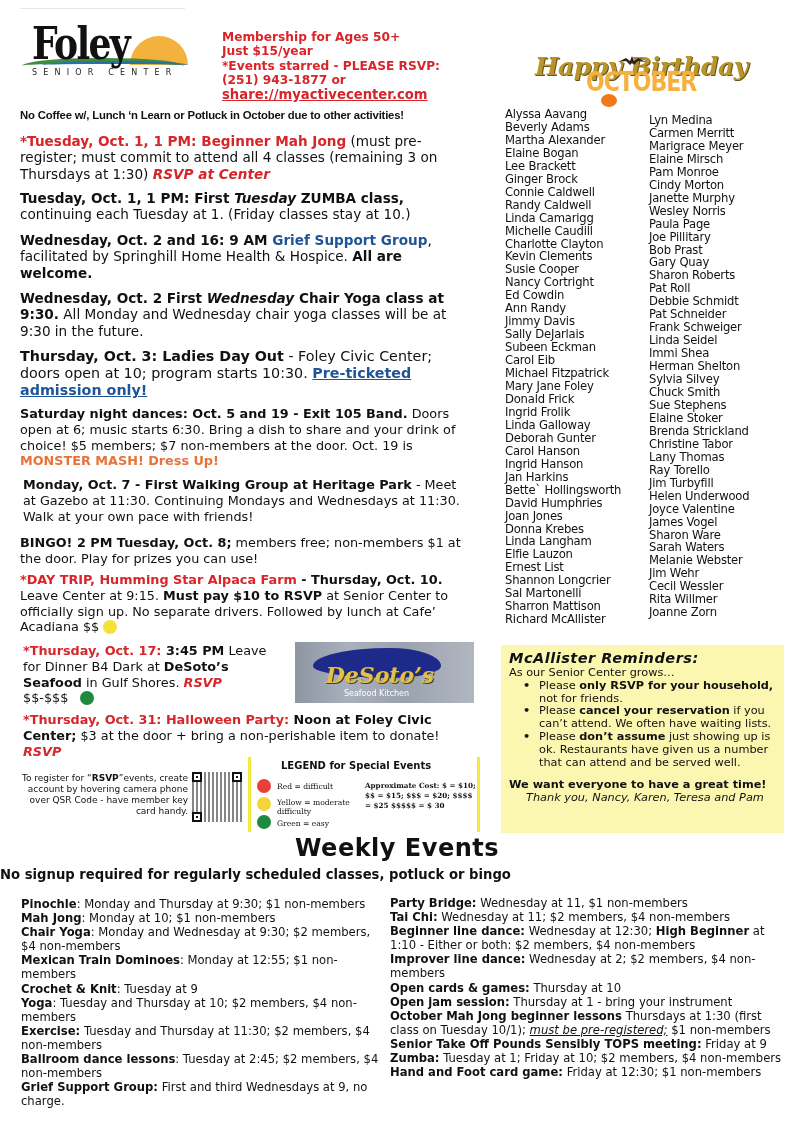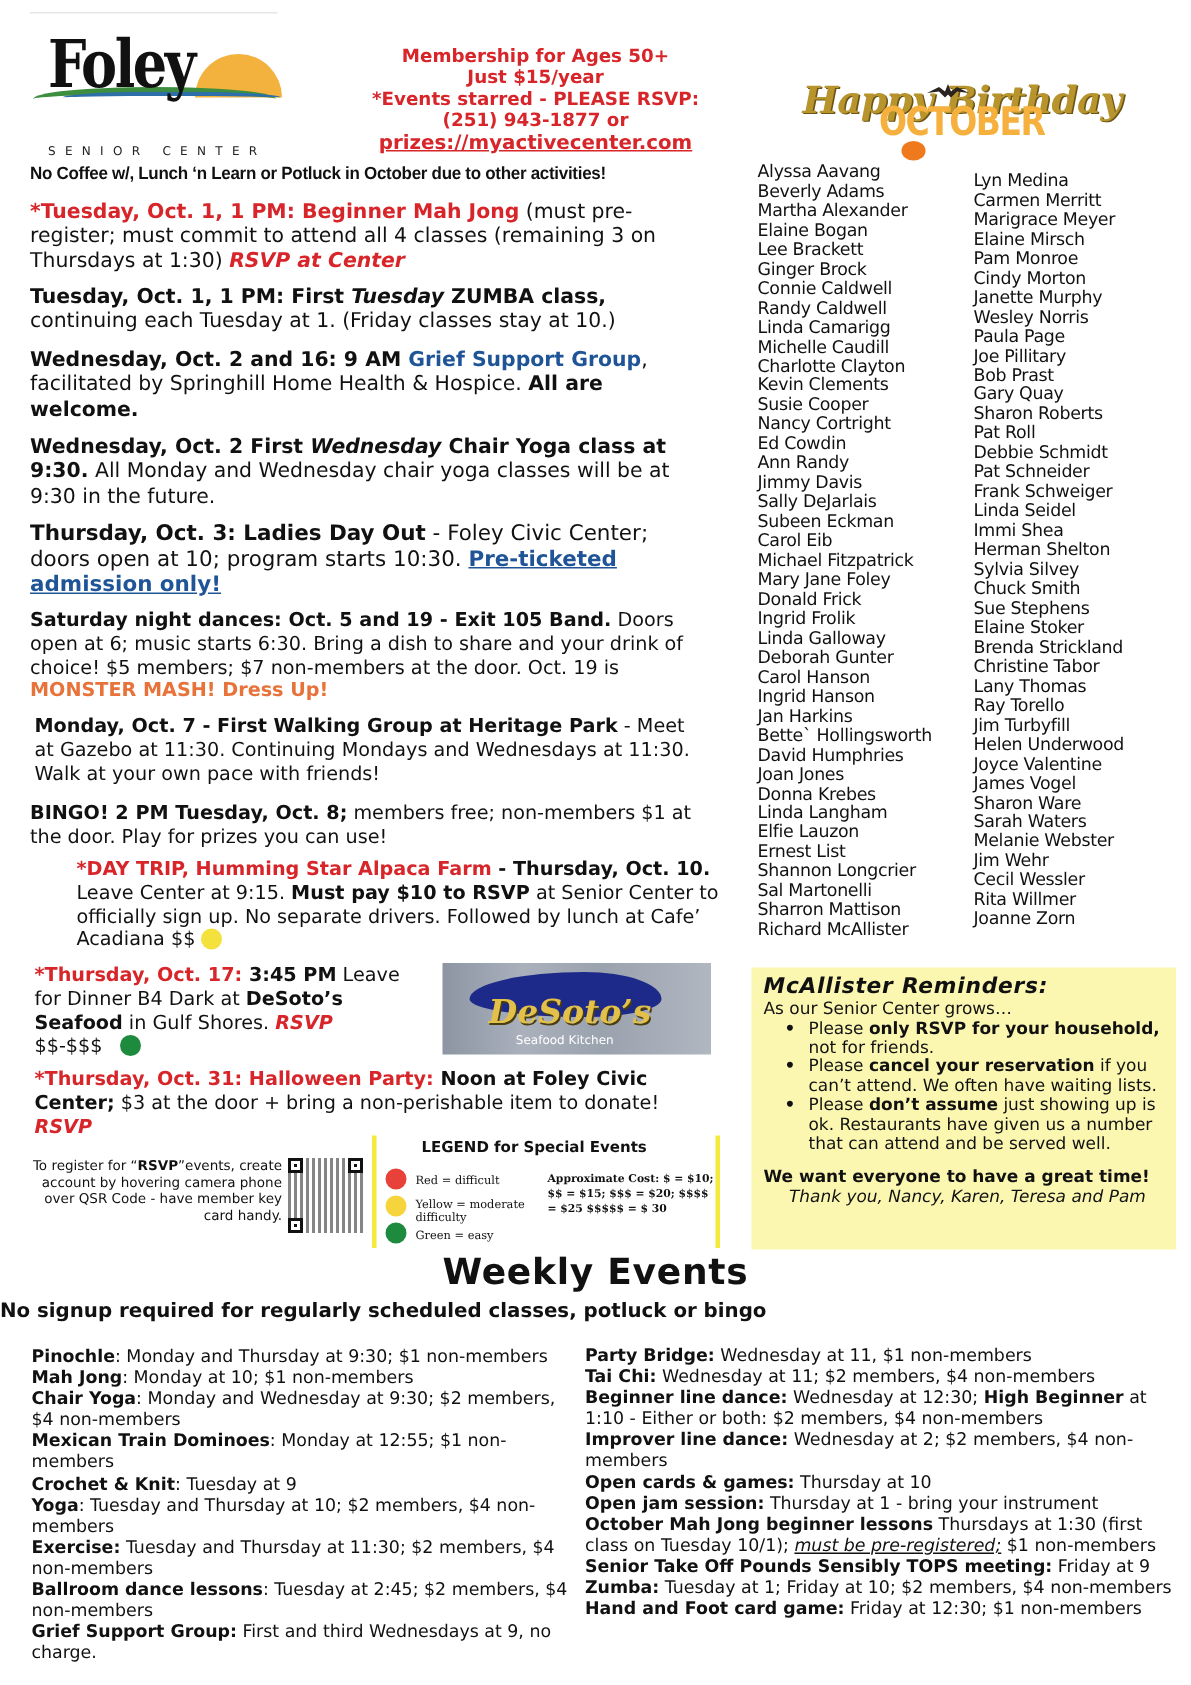--- a/index.html
+++ b/index.html
@@ -13,23 +13,23 @@
   .orange { color: #e8733a; }
   .u { text-decoration: underline; }
 
   
   .topline { left: 20px; top: 8px; width: 165px; height: 1px; background: #e6e6e6; }
   .logo { left: 22px; top: 18px; width: 165px; height: 68px; }
   .logo-word { position: absolute; left: 10px; top: 0; font-family: "DejaVu Serif", serif; font-size: 44px; font-weight: bold; letter-spacing: -2px; color: #111; transform: scaleX(0.82); transform-origin: left; }
   .logo-sun { position: absolute; left: 108px; top: 18px; width: 58px; height: 58px; border-radius: 50%; background: #f2b23d; clip-path: inset(0 0 50% 0); }
   .logo-swoosh { position: absolute; left: 0; top: 40px; width: 162px; height: 16px; border-top: 5px solid #3e8e3f; border-radius: 100% 100% 0 0; }
   .logo-swoosh2 { position: absolute; left: 20px; top: 43px; width: 145px; height: 8px; border-top: 3px solid #2d6fa8; border-radius: 100% 100% 0 0; }
-  .logo-sub { position: absolute; left: 10px; top: 50px; font-size: 8px; letter-spacing: 6.2px; color: #222; font-family: "DejaVu Sans", sans-serif; margin-top: 28px; }
-
-  .member { left: 222px; top: 30px; width: 270px; text-align: center; font-family: "DejaVu Sans", sans-serif; font-weight: bold; color: #d7252a; font-size: 12.2px; line-height: 14.4px; }
+  .logo-sub { position: absolute; left: 10px; top: 50px; font-size: 8px; letter-spacing: 6.2px; color: #222; font-family: "DejaVu Sans", sans-serif; }
+
+  .member { left: 222px; top: 30px; width: 270px; font-family: "DejaVu Sans", sans-serif; font-weight: bold; color: #d7252a; font-size: 12.2px; line-height: 14.4px; }
   .member a { color: #d7252a; text-decoration: underline; font-size: 13.2px; }
   .nocoffee { left: 20px; top: 108px; width: 480px; font-family: "Liberation Sans", sans-serif; font-weight: bold; font-size: 11.8px; letter-spacing: -0.2px; transform: scaleX(0.96); transform-origin: left; }
 
   
   .hb { left: 535px; top: 20px; width: 215px; font-family: "DejaVu Serif", serif; font-style: italic; font-weight: bold; font-size: 25px; color: #b8942c; text-shadow: 1px 1px 0 #6b5415; letter-spacing: -0.5px; margin-top: 32px; }
   .bat { left: 618px; top: 56px; width: 28px; height: 10px; }
   .oct { left: 586px; top: 67px; font-family: "DejaVu Sans", sans-serif; font-weight: bold; font-size: 22px; color: #f5b03e; letter-spacing: -1px; transform: scaleY(1.2); transform-origin: top; }
   .pumpkin { left: 601px; top: 94px; width: 16px; height: 13px; border-radius: 50%; background: #ee7a1d; }
 
   
@@ -90,21 +90,21 @@
   <div class="logo-swoosh2"></div>
   <div class="logo-word">Foley</div>
   <div class="logo-sub">SENIOR CENTER</div>
 </div>
 
 <div class="abs member">
   <div>Membership for Ages 50+</div>
   <div>Just $15/year</div>
   <div>*Events starred - PLEASE RSVP:</div>
   <div>(251) 943-1877 or</div>
-  <a>prizes://myactivecenter.com</a>
+  <a>share://myactivecenter.com</a>
 </div>
 
 <div class="abs nocoffee">No Coffee w/, Lunch ‘n Learn or Potluck in October due to other activities!</div>
 
 <div class="abs hb">Happy Birthday</div>
 <svg class="abs bat" viewBox="0 0 28 10">
     <path d="M0 6 L8 2 L12 5 L14 0 L16 5 L20 2 L28 6 L20 5 L16 9 L14 7 L12 9 L8 5 Z" fill="#2a2320"></path>
   </svg>
 <div class="abs oct">OCTOBER</div>
 <div class="abs pumpkin"></div>
@@ -211,21 +211,21 @@
 </div>
 <div class="abs ev" style="top:406px;">
   <span class="b">Saturday night dances: Oct. 5 and 19 - Exit 105 Band.</span><span> Doors open at 6; music starts 6:30. Bring a dish to share and your drink of choice! $5 members; $7 non-members at the door. Oct. 19 is </span><span class="b orange">MONSTER MASH! Dress Up!</span>
 </div>
 <div class="abs ev" style="top:477px;left:23px;">
   <span class="b">Monday, Oct. 7 - First Walking Group at Heritage Park</span><span> - Meet at Gazebo at 11:30. Continuing Mondays and Wednesdays at 11:30. Walk at your own pace with friends!</span>
 </div>
 <div class="abs ev" style="top:535px;">
   <span class="b">BINGO! 2 PM Tuesday, Oct. 8;</span><span> members free; non-members $1 at the door. Play for prizes you can use!</span>
 </div>
-<div class="abs ev" style="top:572px;margin-left:31px;">
+<div class="abs ev" style="top:572px;">
   <span class="b red">*DAY TRIP, Humming Star Alpaca Farm</span><span class="b"> - Thursday, Oct.  10.</span><span> Leave Center at 9:15. </span><span class="b">Must pay $10 to RSVP</span><span> at Senior Center to officially sign up. No separate drivers. Followed by lunch at Cafe’ Acadiana $$</span><span class="dot" style="background:#f5e13c"></span>
 </div>
 <div class="abs ev" style="top:643px;left:23px;width:262px;">
   <span class="b red">*Thursday, Oct. 17:</span><span class="b"> 3:45 PM</span><span> Leave for Dinner B4 Dark at </span><span class="b">DeSoto’s Seafood</span><span> in Gulf Shores.  </span><span class="b i red">RSVP</span><br><span>$$-$$$</span><span class="dot" style="background:#1d8a3e;margin-left:12px"></span>
 </div>
 
 <div class="abs desoto">
   <div class="fish"></div>
   <div class="desoto-name">DeSoto’s</div>
   <div class="desoto-sub">Seafood Kitchen</div>

